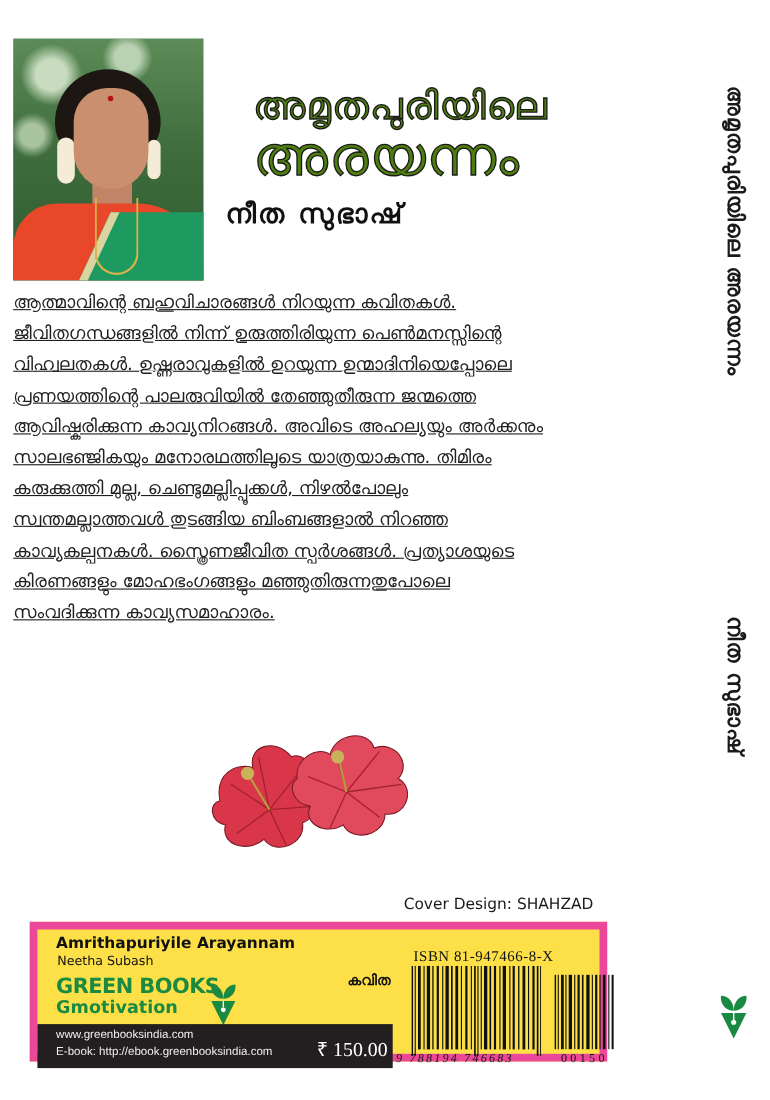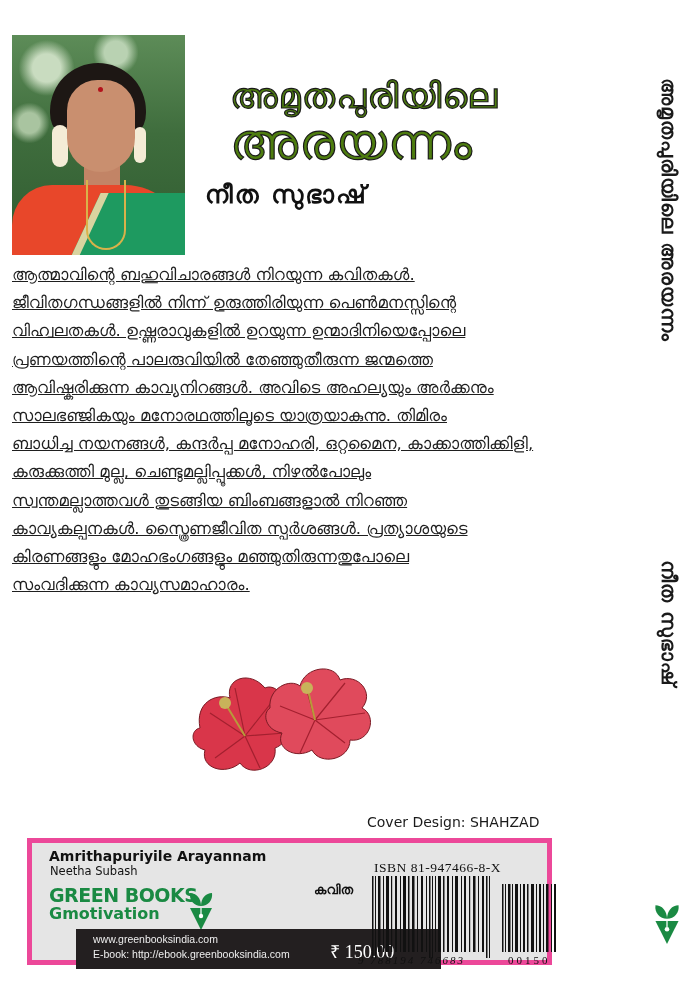--- a/index.html
+++ b/index.html
@@ -55,34 +55,33 @@
 
   
   .hibiscus { position: absolute; left: 190px; top: 658px; width: 220px; height: 125px; }
 
   
   .credit { position: absolute; left: 367px; top: 814px; font-size: 14px; color: #1a1a1a; }
 
   
   .infobox {
     position: absolute; left: 27px; top: 838px; width: 525px; height: 127px;
-    border: 5px solid #ec4899; background: #e5e5e5;
+    border: 7px solid #ec4899; background: #fde047;
   }
   .info-title { position:absolute; left:17px; top:5px; font-size:14px; font-weight:bold; color:#111; }
   .info-author { position:absolute; left:18px; top:21px; font-size:11.5px; color:#111; }
   .gb-logo { position:absolute; left:17px; top:42px; }
   .gb-line1 { font-size:19px; font-weight:bold; color:#1a8a43; letter-spacing:-0.5px; line-height:20px; }
   .gb-line2 { font-size:16px; font-weight:bold; color:#1a8a43; line-height:18px; }
   .gb-mark { position:absolute; left:156px; top:47px; width:26px; height:40px; }
   .kavitha { position:absolute; left:282px; top:39px; font-size:13px; font-weight:bold; color:#111; }
 
   .dark-band {
-    position:absolute; left:0; top:86px; width:365px; height:40px;
+    position:absolute; left:0; top:86px; width:323px; height:40px;
     background:#231f20;
-    margin-left:44px;
   }
   .web1, .web2 { position:absolute; left:17px; font-size:10.5px; color:#eee; font-family:"Liberation Sans", sans-serif; }
   .web1 { top:4px; } .web2 { top:19px; }
   .price { position:absolute; left:254px; top:10px; font-family:"Liberation Serif", serif; font-size:18px; color:#fff; }
 
   .isbn-label { position:absolute; left:342px; top:17px; font-family:"Liberation Serif", serif; font-size:13.5px; color:#111; letter-spacing:0.5px; }
   .barcode-main { position:absolute; left:340px; top:33px; width:118px; height:82px; }
   .barcode-add { position:absolute; left:470px; top:41px; width:54px; height:68px; }
   .bc-digits { position:absolute; left:326px; top:111px; font-family:"Liberation Serif", serif; font-size:11px; color:#111; letter-spacing:2px;font-style:italic; }
   .bc-add-digits { position:absolute; left:476px; top:111px; font-family:"Liberation Serif", serif; font-size:11px; color:#111; letter-spacing:3px; }
@@ -114,21 +113,20 @@
 <div class="spine-title">അമൃതപുരിയിലെ അരയന്നം</div>
 <div class="spine-author">നീത സുഭാഷ്</div>
 
 <div class="blurb">
   <div>ആത്മാവിന്റെ ബഹുവിചാരങ്ങൾ നിറയുന്ന കവിതകൾ.</div>
   <div>ജീവിതഗന്ധങ്ങളിൽ നിന്ന് ഉരുത്തിരിയുന്ന പെൺമനസ്സിന്റെ</div>
   <div>വിഹ്വലതകൾ. ഉഷ്ണരാവുകളിൽ ഉറയുന്ന ഉന്മാദിനിയെപ്പോലെ</div>
   <div>പ്രണയത്തിന്റെ പാലരുവിയിൽ തേഞ്ഞുതീരുന്ന ജന്മത്തെ</div>
   <div>ആവിഷ്കരിക്കുന്ന കാവ്യനിറങ്ങൾ. അവിടെ അഹല്യയും അർക്കനും</div>
   <div>സാലഭഞ്ജികയും മനോരഥത്തിലൂടെ യാത്രയാകുന്നു. തിമിരം</div>
-  <div>ബാധിച്ച നയനങ്ങൾ, കന്ദർപ്പ മനോഹരി, ഒറ്റമൈന, കാക്കാത്തിക്കിളി,</div>
   <div>കരുക്കുത്തി മുല്ല, ചെണ്ടുമല്ലിപ്പൂക്കൾ, നിഴൽപോലും</div>
   <div>സ്വന്തമല്ലാത്തവൾ തുടങ്ങിയ ബിംബങ്ങളാൽ നിറഞ്ഞ</div>
   <div>കാവ്യകല്പനകൾ. സ്ത്രൈണജീവിത സ്പർശങ്ങൾ. പ്രത്യാശയുടെ</div>
   <div>കിരണങ്ങളും മോഹഭംഗങ്ങളും മഞ്ഞുതിരുന്നതുപോലെ</div>
   <div>സംവദിക്കുന്ന കാവ്യസമാഹാരം.</div>
 </div>
 
 <svg class="hibiscus" viewBox="0 0 220 125">
   <g>
     <path d="M10 70 C5 45 25 35 40 40 C35 20 60 12 75 30 C85 25 100 40 90 55 C105 60 100 85 85 90 C88 110 60 120 50 105 C35 118 10 110 15 92 C0 88 0 72 10 70 Z" fill="#d9364a" stroke="#7a1a24" stroke-width="1"></path>

